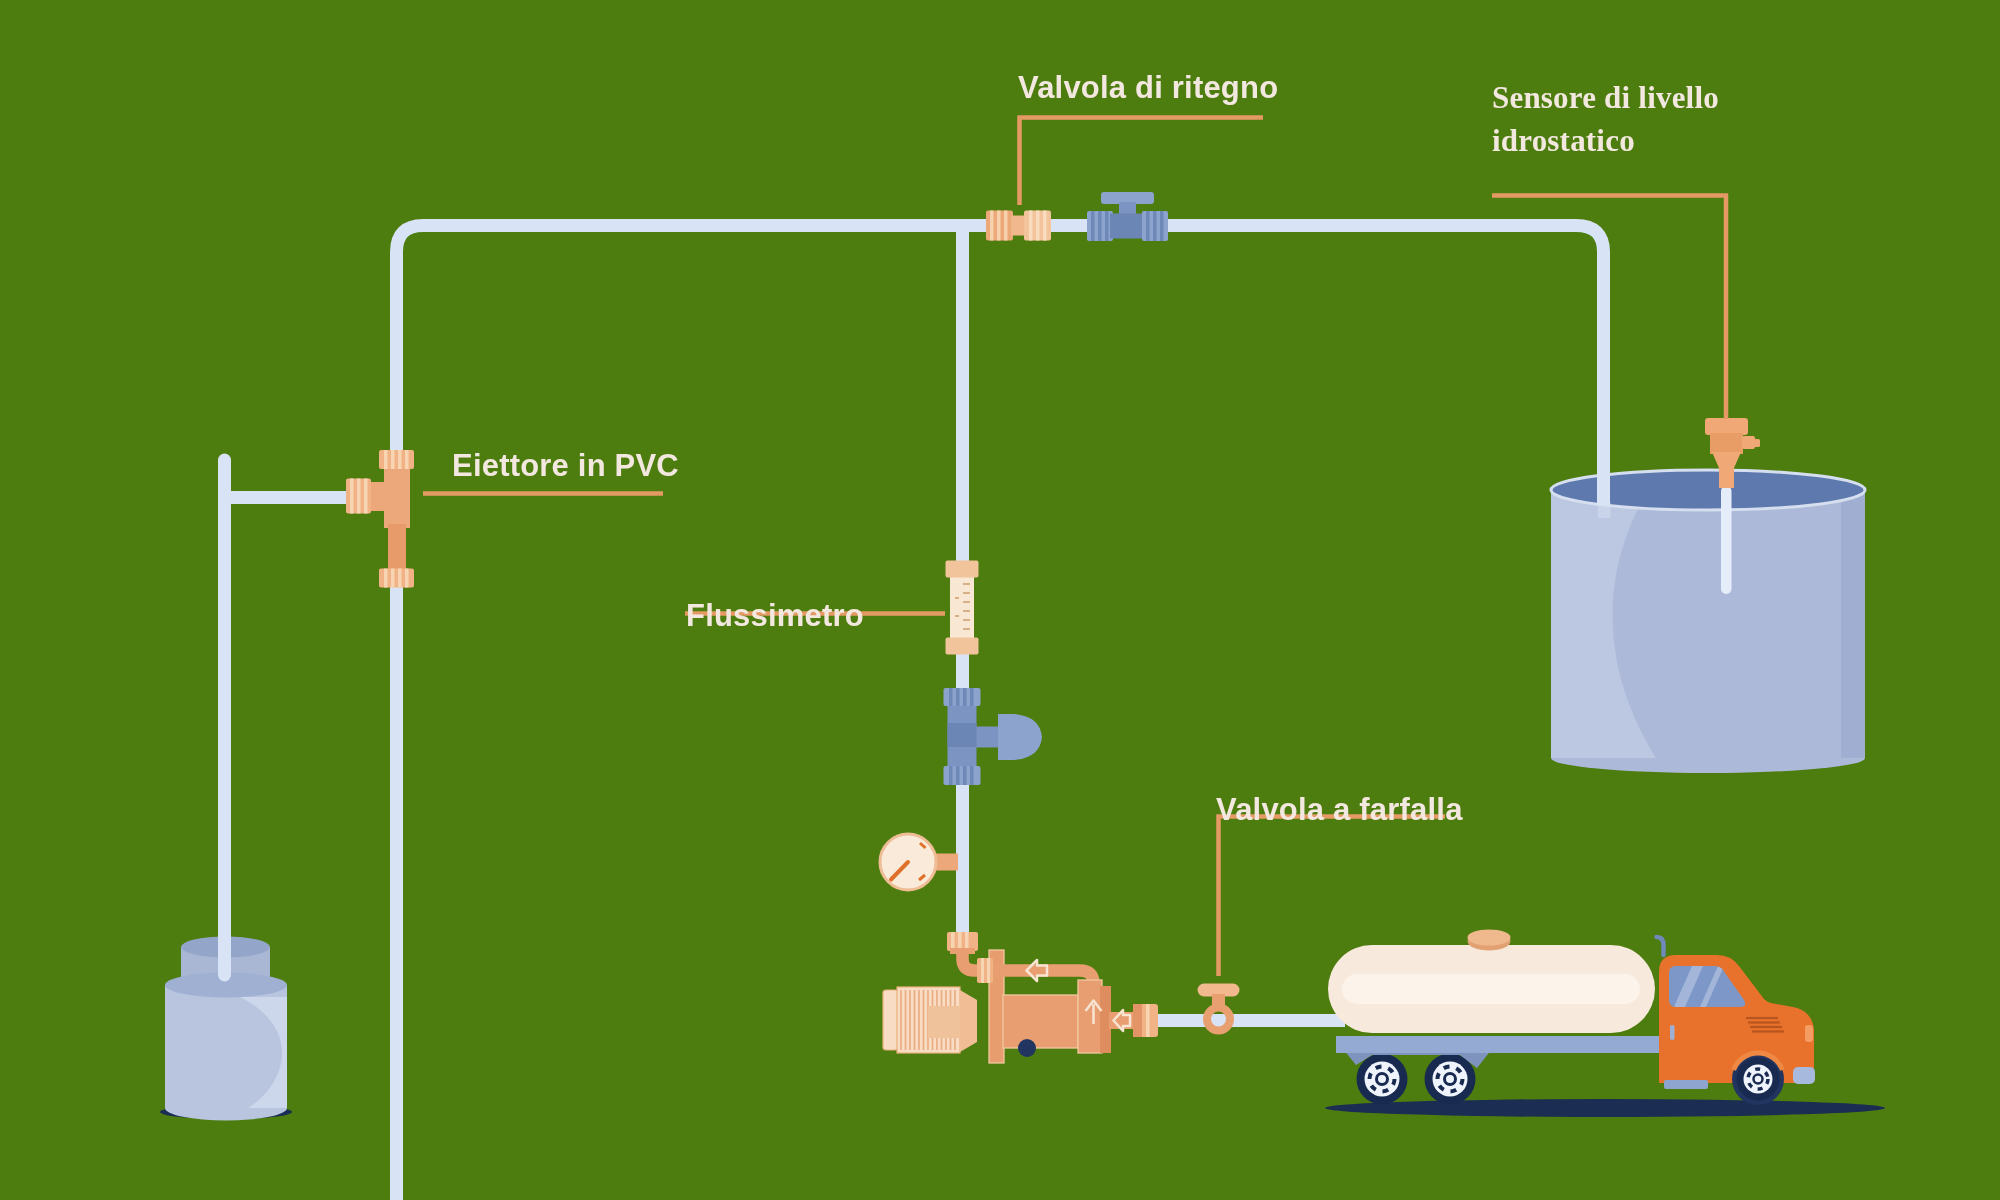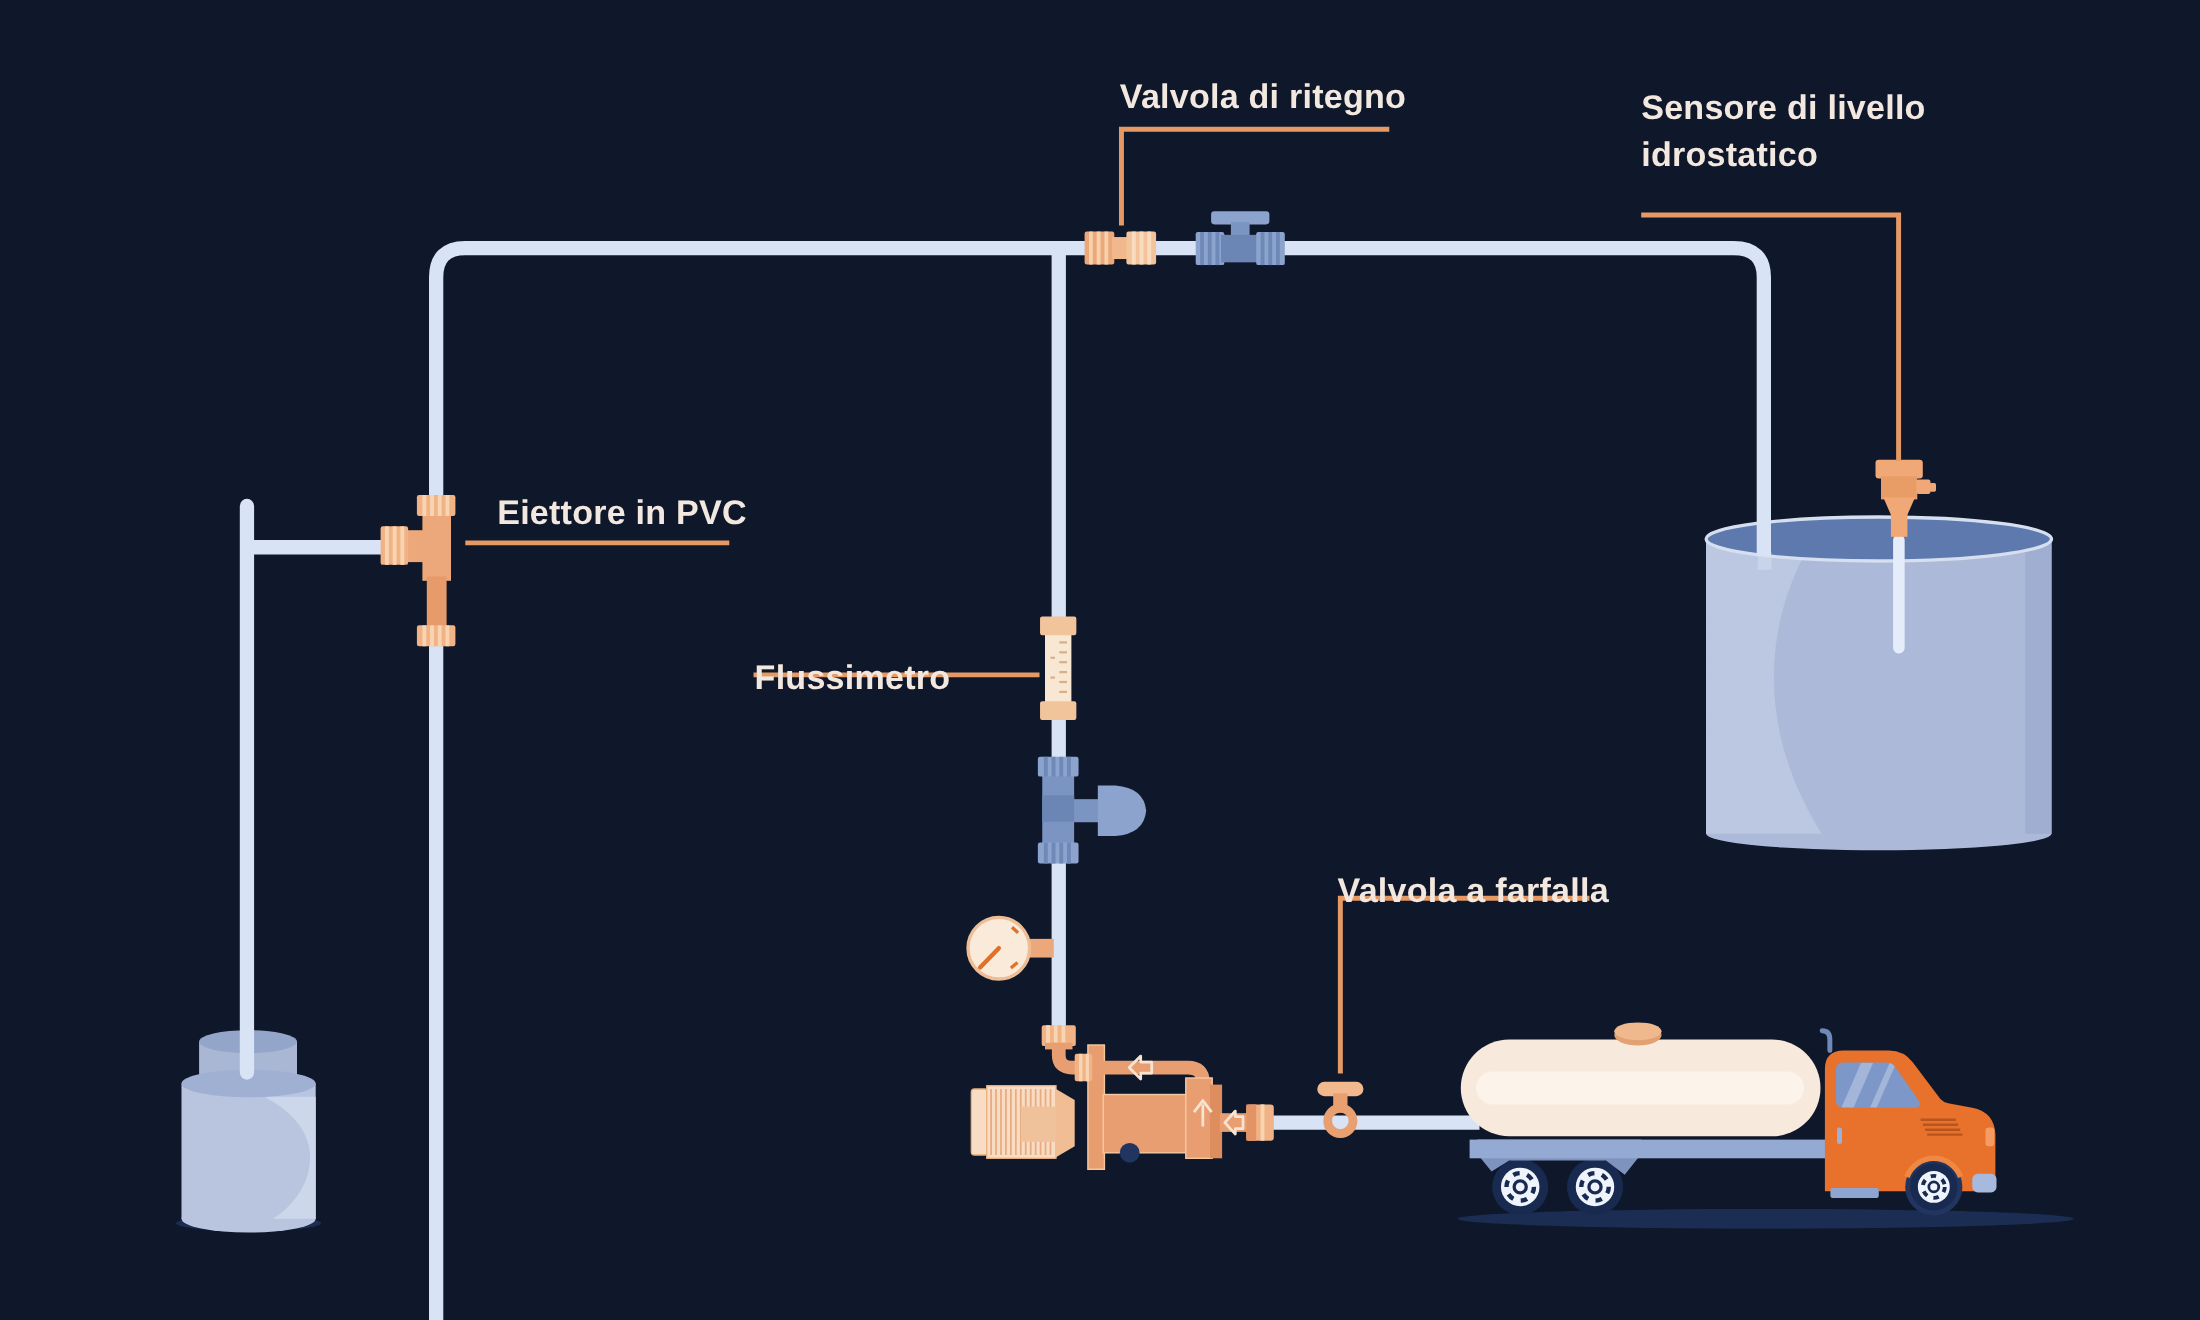--- a/index.html
+++ b/index.html
@@ -1,16 +1,16 @@
 <!DOCTYPE html>
 <html><head>
 <meta charset="utf-8">
 <style>
   html,body{margin:0;padding:0;background:#213560;}
-  .canvas{position:relative;width:2000px;height:1200px;background:#0f172a;overflow:hidden;
+  .canvas{position:relative;width:2000px;height:1200px;background:#4d7c0f;overflow:hidden;
           font-family:"Liberation Sans",sans-serif;}
   .canvas svg{position:absolute;left:0;top:0;}
   .label{position:absolute;font-weight:700;font-size:31px;line-height:40px;color:#f3e8df;
          letter-spacing:.2px;white-space:nowrap;}
   .label.two-line{white-space:normal;width:330px;line-height:43px;}
 </style>
 </head>
 <body>
 
 <div class="canvas">
@@ -249,17 +249,17 @@
   <g stroke="#e59a66" stroke-width="4.5" fill="none">
     <path d="M1263 117.5 H1019.5 V205"></path>
     <path d="M1492 195.5 H1726 V419"></path>
     <path d="M423 493.5 H663"></path>
     <path d="M685 613.5 H945"></path>
     <path d="M1445 816.5 H1218.5 V976"></path>
   </g>
 </svg>
 
   <div class="label" style="left:1018px;top:68px;">Valvola di ritegno</div>
-  <div class="label two-line" style="left:1492px;top:76px;">Sensore di livello idrostatico</div>
+  <div class="label two-line" style="left:1492px;top:76px;font-family:Liberation Serif, serif;">Sensore di livello idrostatico</div>
   <div class="label" style="left:452px;top:446px;text-align:center;">Eiettore in PVC</div>
   <div class="label" style="left:686px;top:596px;">Flussimetro</div>
   <div class="label" style="left:1216px;top:766px;margin-top:24px;">Valvola a farfalla</div>
 </div>
 
 </body></html>

